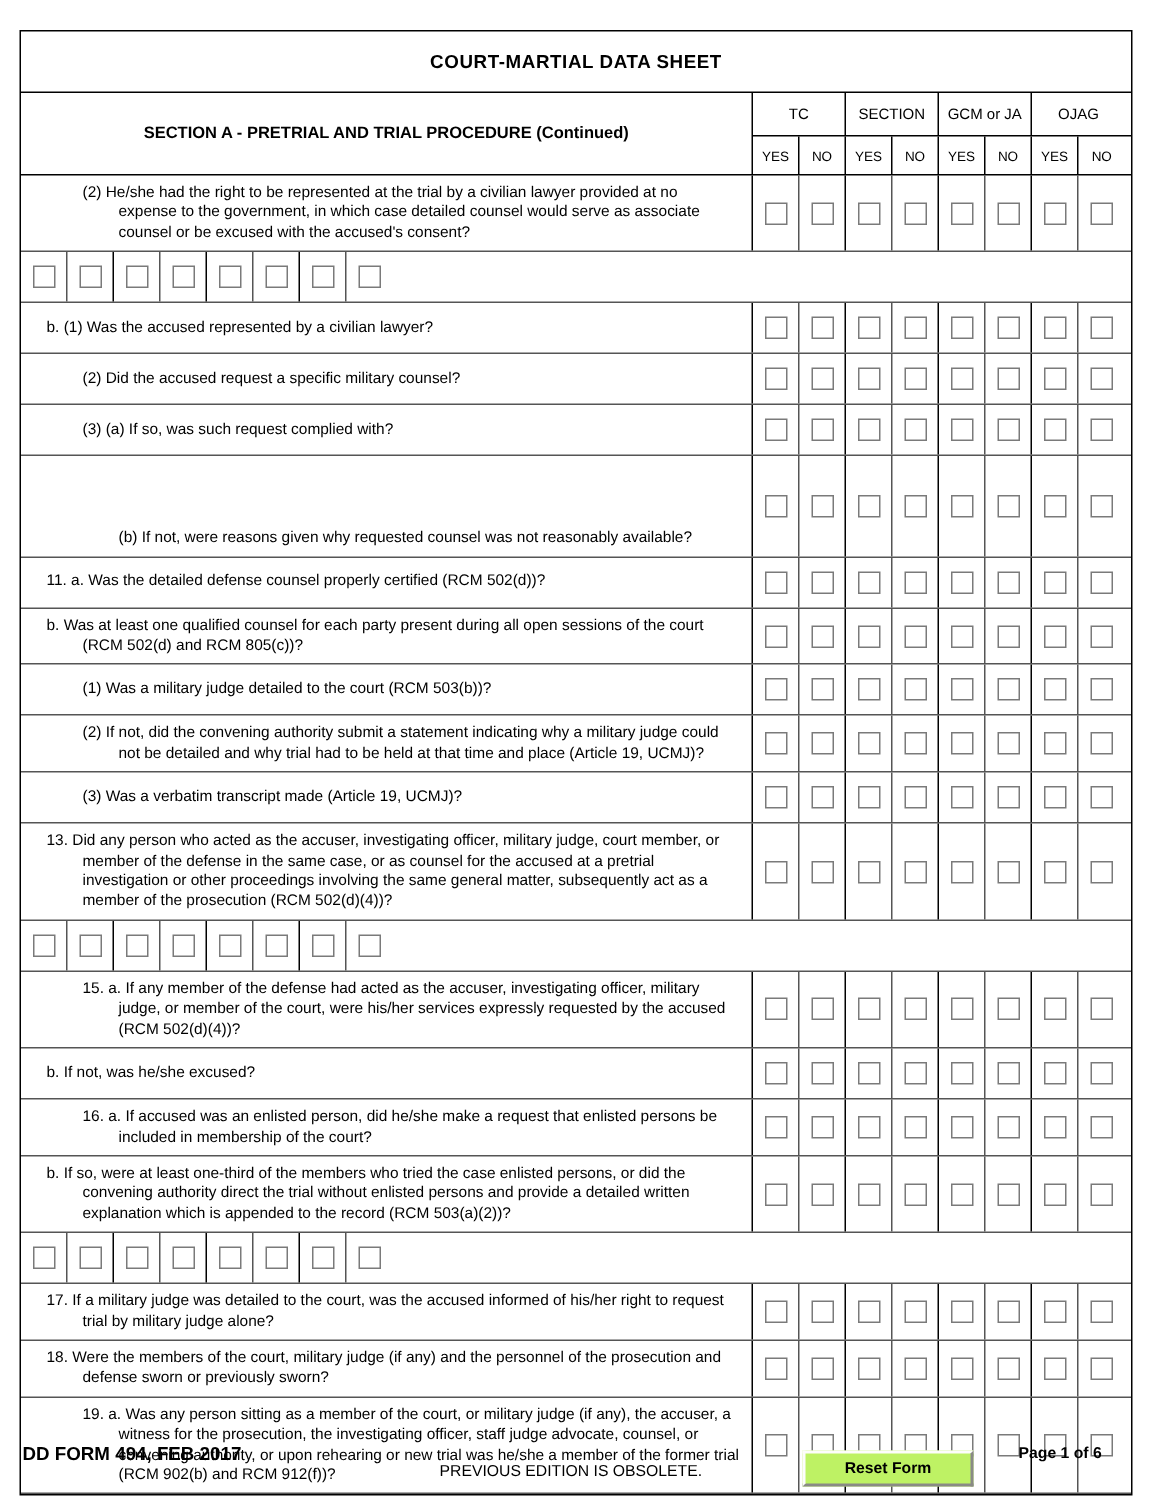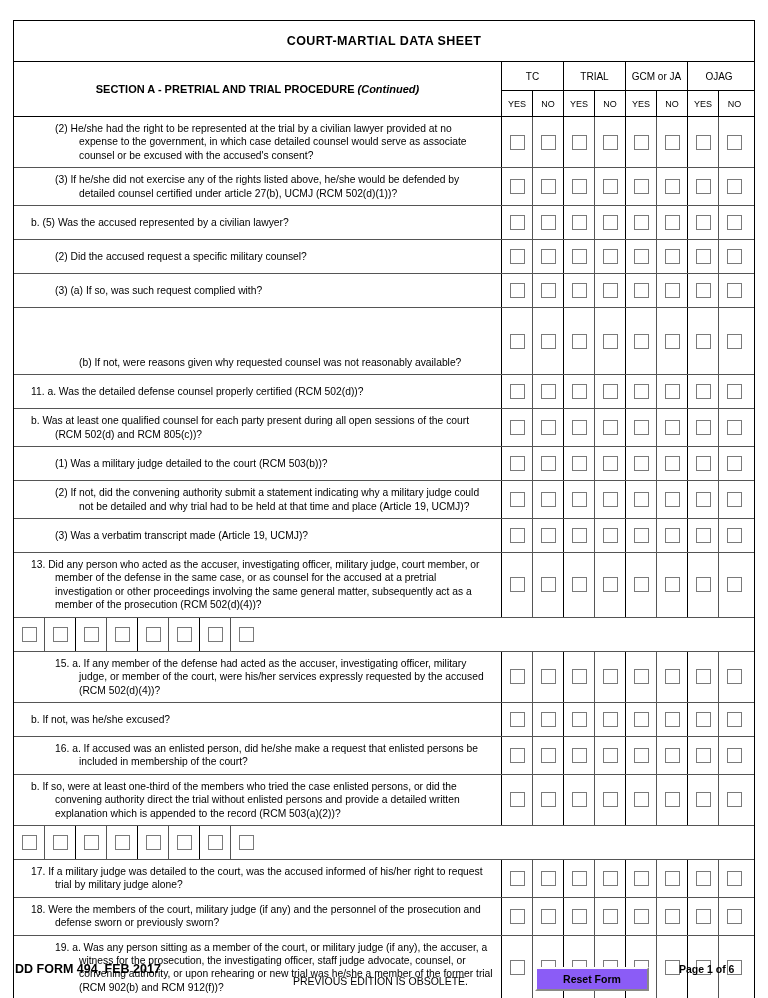--- a/index.html
+++ b/index.html
@@ -59,21 +59,20 @@
     border-right: 1.6px solid #000;
     padding: 0 6px;
   }
   .section-title {
     font-size: 11px;
     font-weight: bold;
     text-align: center;
   }
   .section-title .cont {
     font-weight: bold;
-    font-style: italic;
     margin-top: 36px;
   }
   .groups {
     flex: 1;
     display: flex;
     flex-direction: column;
   }
   .groups-top {
     display: flex;
     height: 28px;
@@ -179,21 +178,21 @@
     top: 5px;
     font-size: 10.5px;
     font-weight: bold;
   }
   .reset-btn {
     position: absolute;
     left: 535px;
     top: 967px;
     width: 114px;
     height: 24px;
-    background: #8b5cf6;
+    background: #bef264;
     border-top: 2px solid #fdfdfb;
     border-left: 2px solid #fdfdfb;
     border-right: 2px solid #8a8a86;
     border-bottom: 2px solid #8a8a86;
     box-sizing: border-box;
     font-family: "Liberation Sans", sans-serif;
     font-size: 10.5px;
     font-weight: bold;
     color: #000;
     display: flex;
@@ -217,21 +216,21 @@
     <div class="colhead">
       <div class="section-cell">
         <div class="section-title">
           <span>SECTION A - PRETRIAL AND TRIAL PROCEDURE</span>
           <span class="cont">(Continued)</span>
         </div>
       </div>
       <div class="groups">
         <div class="groups-top">
           <div class="gcell">TC</div>
-          <div class="gcell">TRIAL</div>
+          <div class="gcell">SECTION</div>
           <div class="gcell">GCM or JA</div>
           <div class="gcell">OJAG</div>
         </div>
         <div class="groups-bot">
           <div class="ycell">YES</div>
           <div class="ycell grpend">NO</div>
           <div class="ycell">YES</div>
           <div class="ycell grpend">NO</div>
           <div class="ycell">YES</div>
           <div class="ycell grpend">NO</div>
@@ -267,53 +266,50 @@
             </div>
             <div class="bcell">
               <span class="cbx"></span>
             </div>
             <div class="bcell">
               <span class="cbx"></span>
             </div>
           </div>
         </div>
         <div class="qrow">
-          <div class="qtext">
-            <p class="i2h">(3) If he/she did not exercise any of the rights listed above, he/she would   be defended by detailed counsel certified under article 27(b), UCMJ (RCM 502(d)(1))?</p>
-          </div>
-          <div class="boxes">
-            <div class="bcell">
-              <span class="cbx"></span>
-            </div>
-            <div class="bcell grpend">
-              <span class="cbx"></span>
-            </div>
-            <div class="bcell">
-              <span class="cbx"></span>
-            </div>
-            <div class="bcell grpend">
-              <span class="cbx"></span>
-            </div>
-            <div class="bcell">
-              <span class="cbx"></span>
-            </div>
-            <div class="bcell grpend">
-              <span class="cbx"></span>
-            </div>
-            <div class="bcell">
-              <span class="cbx"></span>
-            </div>
-            <div class="bcell">
-              <span class="cbx"></span>
-            </div>
-          </div>
-        </div>
-        <div class="qrow">
-          <div class="qtext">
-            <p class="i1h">b. (5) Was the accused represented by a civilian lawyer?</p>
+          <div class="boxes">
+            <div class="bcell">
+              <span class="cbx"></span>
+            </div>
+            <div class="bcell grpend">
+              <span class="cbx"></span>
+            </div>
+            <div class="bcell">
+              <span class="cbx"></span>
+            </div>
+            <div class="bcell grpend">
+              <span class="cbx"></span>
+            </div>
+            <div class="bcell">
+              <span class="cbx"></span>
+            </div>
+            <div class="bcell grpend">
+              <span class="cbx"></span>
+            </div>
+            <div class="bcell">
+              <span class="cbx"></span>
+            </div>
+            <div class="bcell">
+              <span class="cbx"></span>
+            </div>
+          </div>
+        </div>
+        <div class="qrow">
+          <div class="qtext">
+            <p class="i1h">b. (1) Was the accused represented by a civilian lawyer?</p>
           </div>
           <div class="boxes">
             <div class="bcell">
               <span class="cbx"></span>
             </div>
             <div class="bcell grpend">
               <span class="cbx"></span>
             </div>
             <div class="bcell">
               <span class="cbx"></span>

